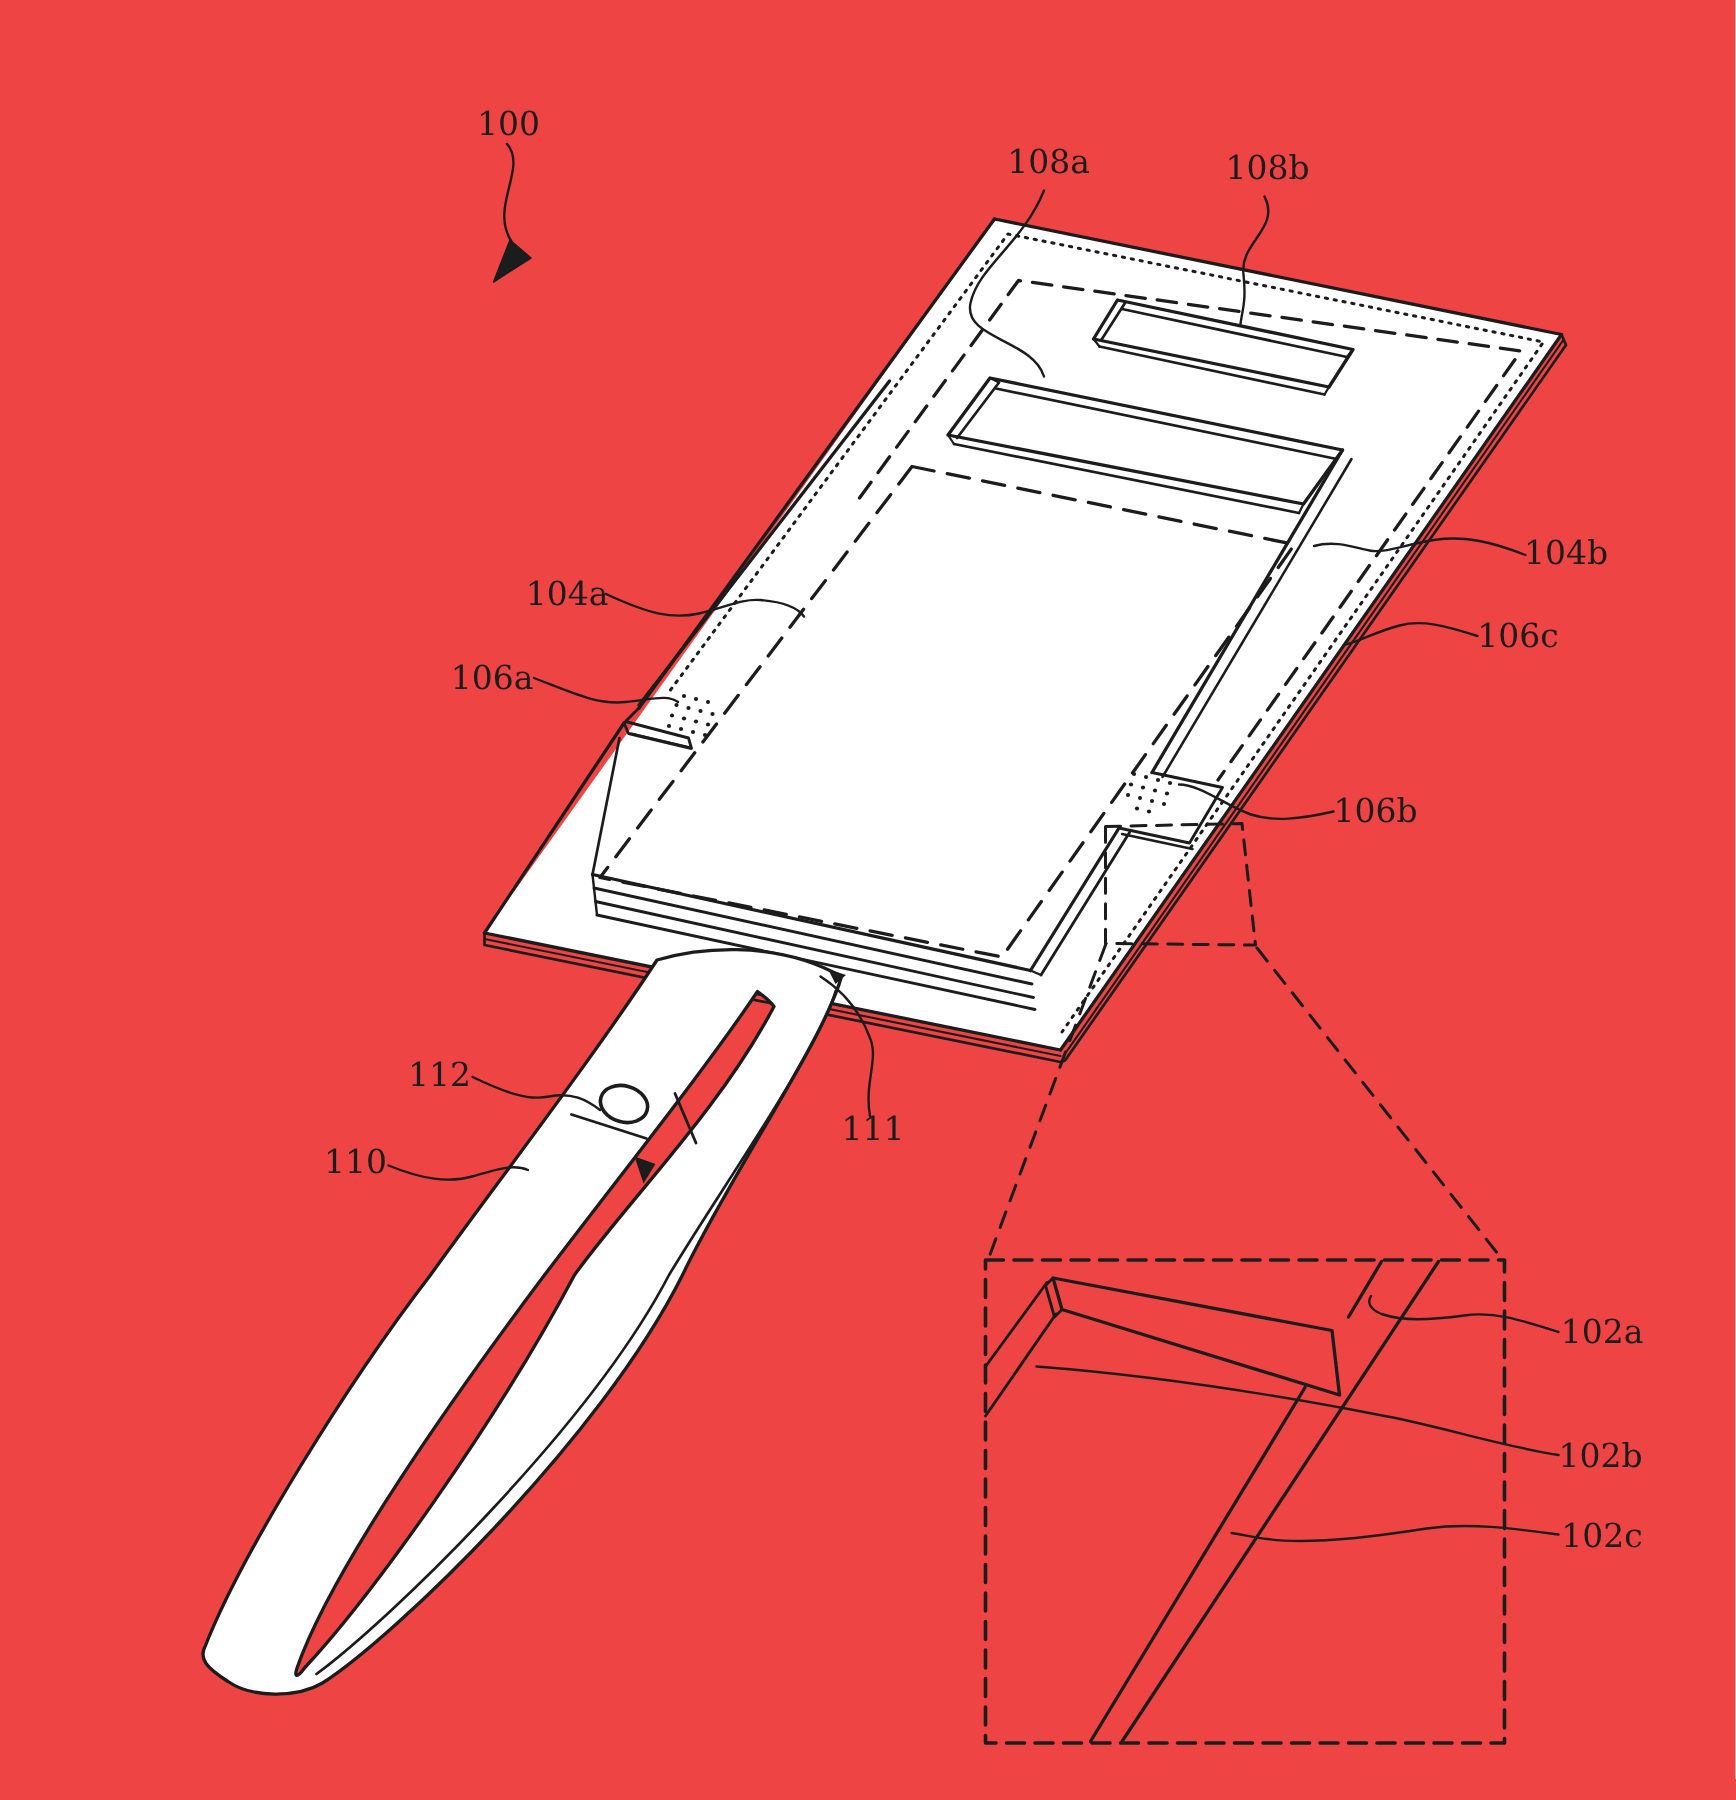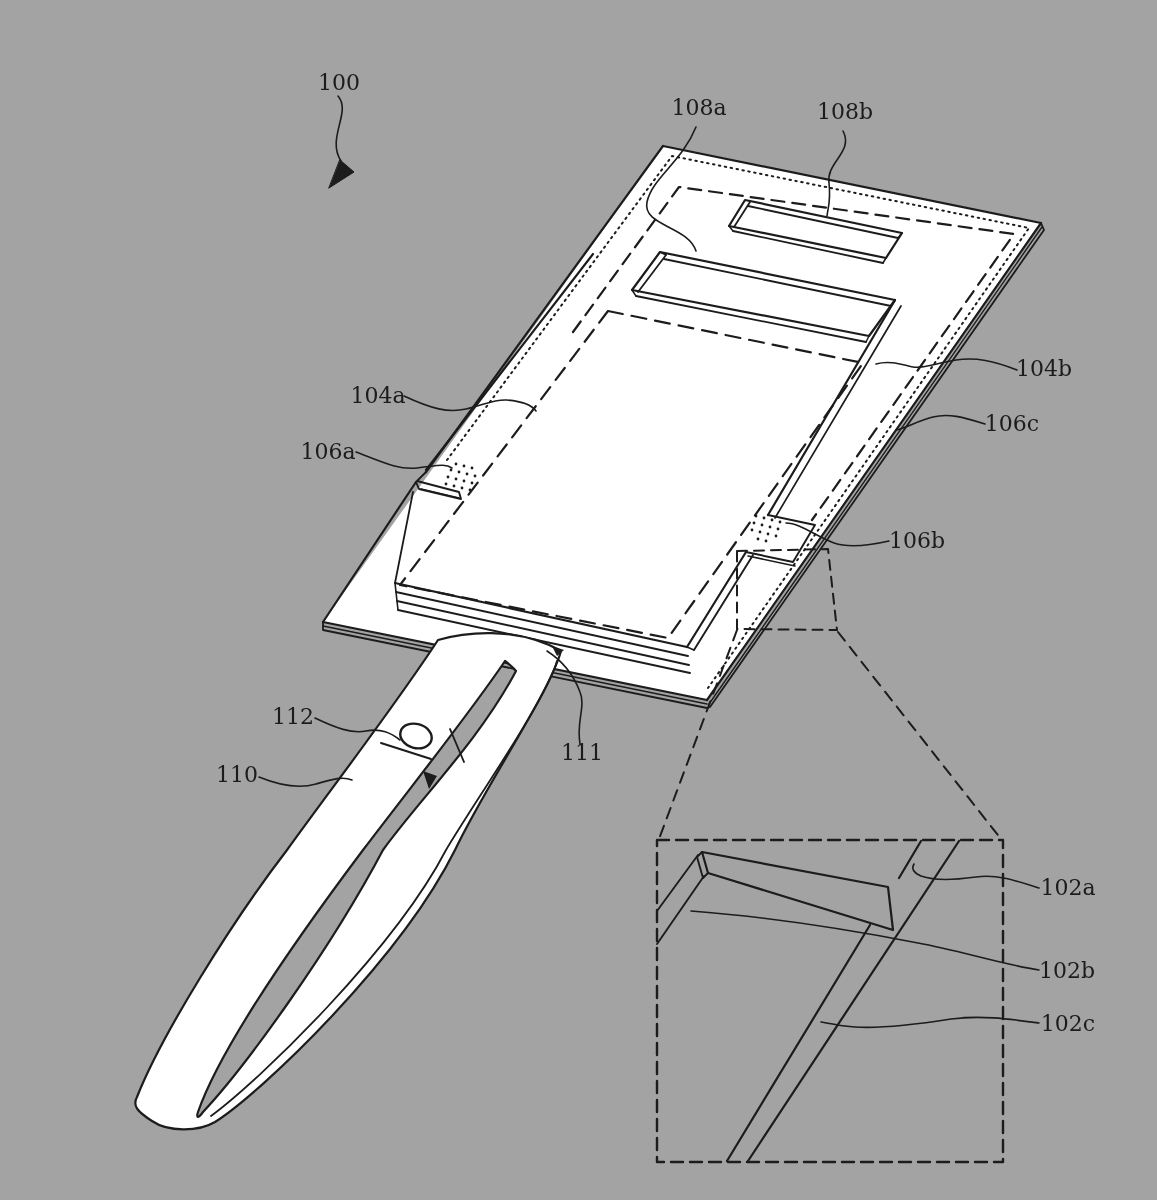--- a/index.html
+++ b/index.html
@@ -1,16 +1,16 @@
 <!DOCTYPE html>
 <html><head>
 <meta charset="utf-8">
 <style>
   html,body{margin:0;padding:0;background:#ffffff;}
-  .stage{position:relative;width:1157px;height:1200px;background:#a3a3a3;overflow:hidden;
+  .stage{position:relative;width:1157px;height:1200px;background:#ef4444;overflow:hidden;
          font-family:"DejaVu Serif","Liberation Serif",serif;}
   svg{display:block;}
   .ref-label{font-family:"DejaVu Serif","Liberation Serif",serif;font-size:22px;fill:#1c1c1c;}
 </style>
 </head>
 <body>
 
 <div class="stage">
 <svg width="1157" height="1200" viewBox="0 0 1157 1200" xmlns="http://www.w3.org/2000/svg" fill="none" stroke="#1c1c1c" stroke-width="2.2" stroke-linecap="round" stroke-linejoin="round">
 

